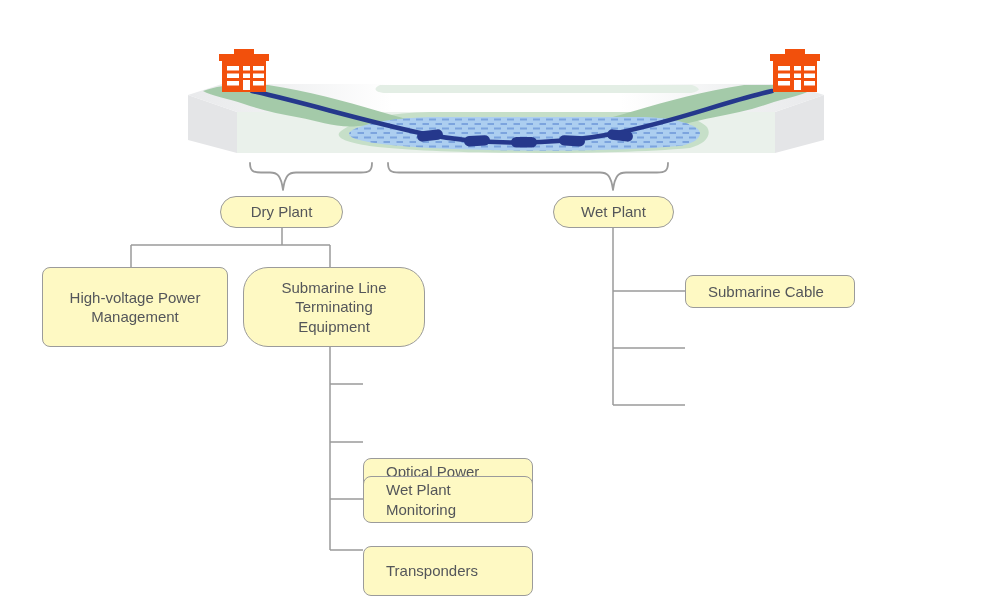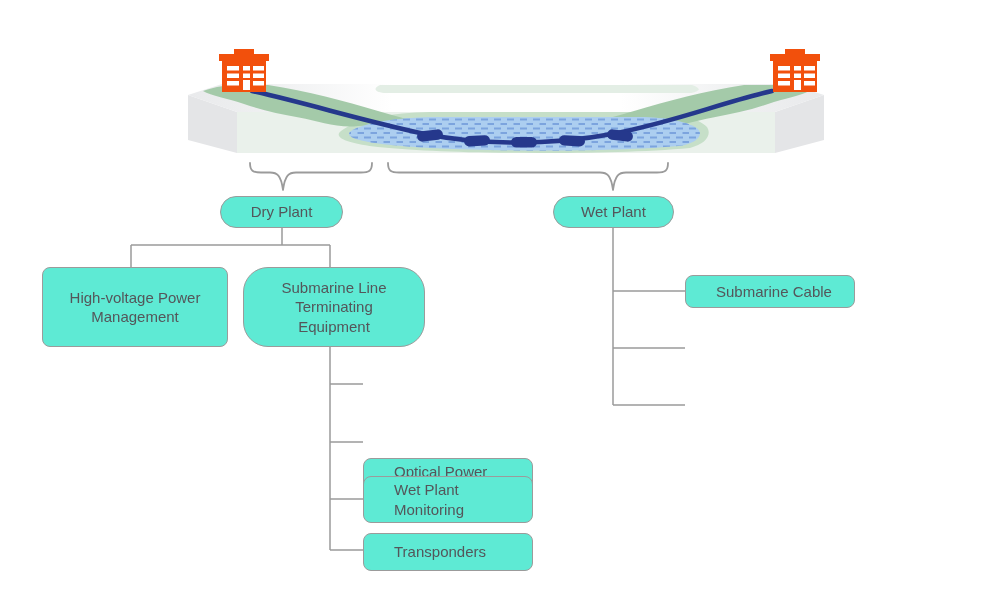--- a/index.html
+++ b/index.html
@@ -2,37 +2,37 @@
 <html><head>
 <meta charset="utf-8">
 <style>
   html,body{margin:0;padding:0;background:#ffffff;}
   .stage{
     position:relative;width:1000px;height:610px;background:#ffffff;overflow:hidden;
     font-family:"Liberation Sans",sans-serif;color:#54565A;
   }
   .stage svg{position:absolute;left:0;top:0;}
   .node{
-    position:absolute;box-sizing:border-box;background:#5eead4;
+    position:absolute;box-sizing:border-box;background:#fef9c3;
     border:1.5px solid #9B9B9B;border-radius:8px;
     color:#54565A;font-size:15px;line-height:1.28;
     display:flex;align-items:center;white-space:pre-line;
   }
   .node.center{justify-content:center;text-align:center;}
-  .node.leftpad{padding-left:30px;text-align:left;}
+  .node.leftpad{padding-left:22px;text-align:left;}
   .pill{border-radius:17px;justify-content:center;text-align:center;}
   
   #pill-dry {left:220px;top:196px;width:123px;height:32px;}
   #pill-wet {left:553px;top:196px;width:121px;height:32px;}
   #box-hvpm{left:42px; top:267px;width:186px;height:80px;}
   #box-slte{left:243px;top:267px;width:182px;height:80px;border-radius:25px;}
   #box-wmd {left:363px;top:361px;width:170px;height:47px;}
   #box-opm {left:363px;top:419px;width:170px;height:47px;margin-top:39px;}
   #box-wpm {left:363px;top:476px;width:170px;height:47px;}
-  #box-tra {left:363px;top:533px;width:170px;height:38px;}
+  #box-tra {left:363px;top:546px;width:170px;height:50px;}
   #box-sc  {left:685px;top:275px;width:170px;height:33px;}
   #box-ac  {left:685px;top:332px;width:170px;height:33px;}
   #box-bu  {left:685px;top:389px;width:170px;height:33px;}
 </style>
 </head>
 <body>
 
 <div class="stage">
 
   <svg width="1000" height="610" viewBox="0 0 1000 610">

